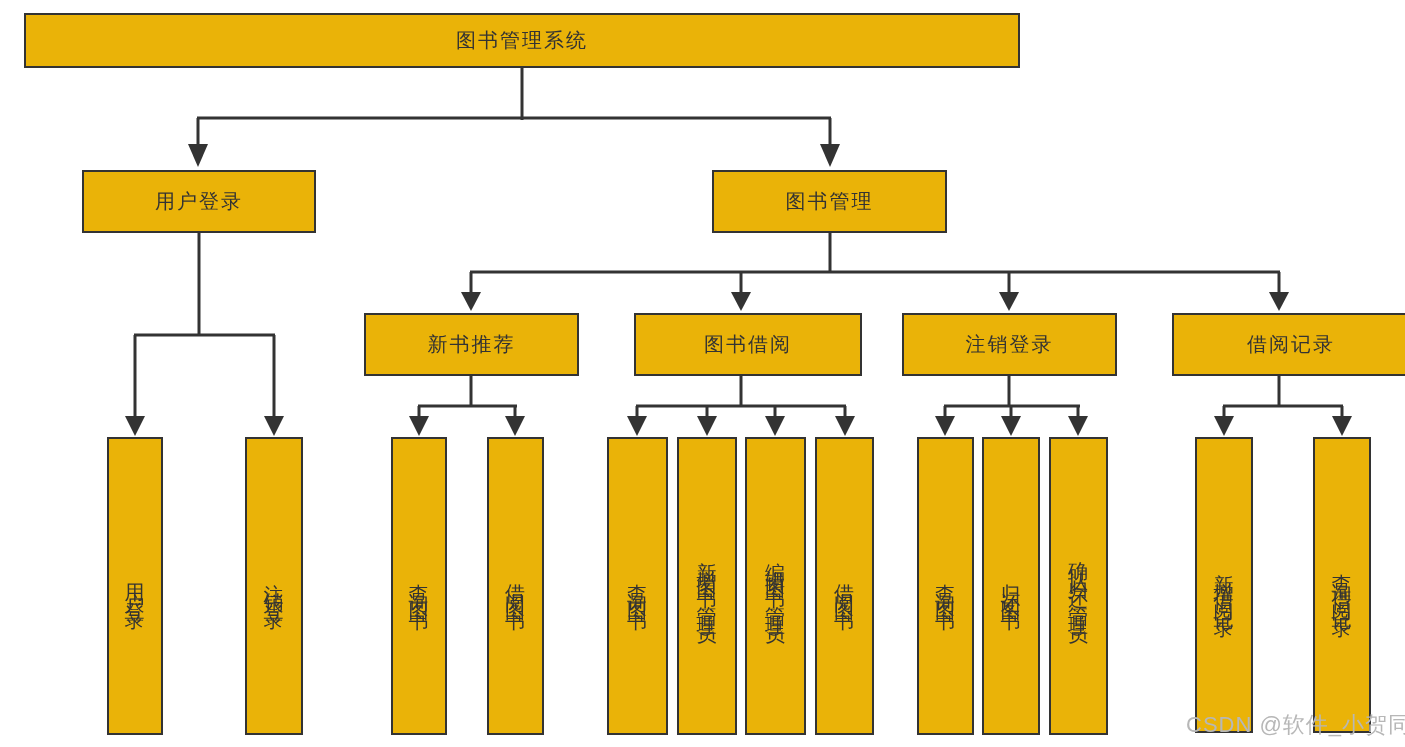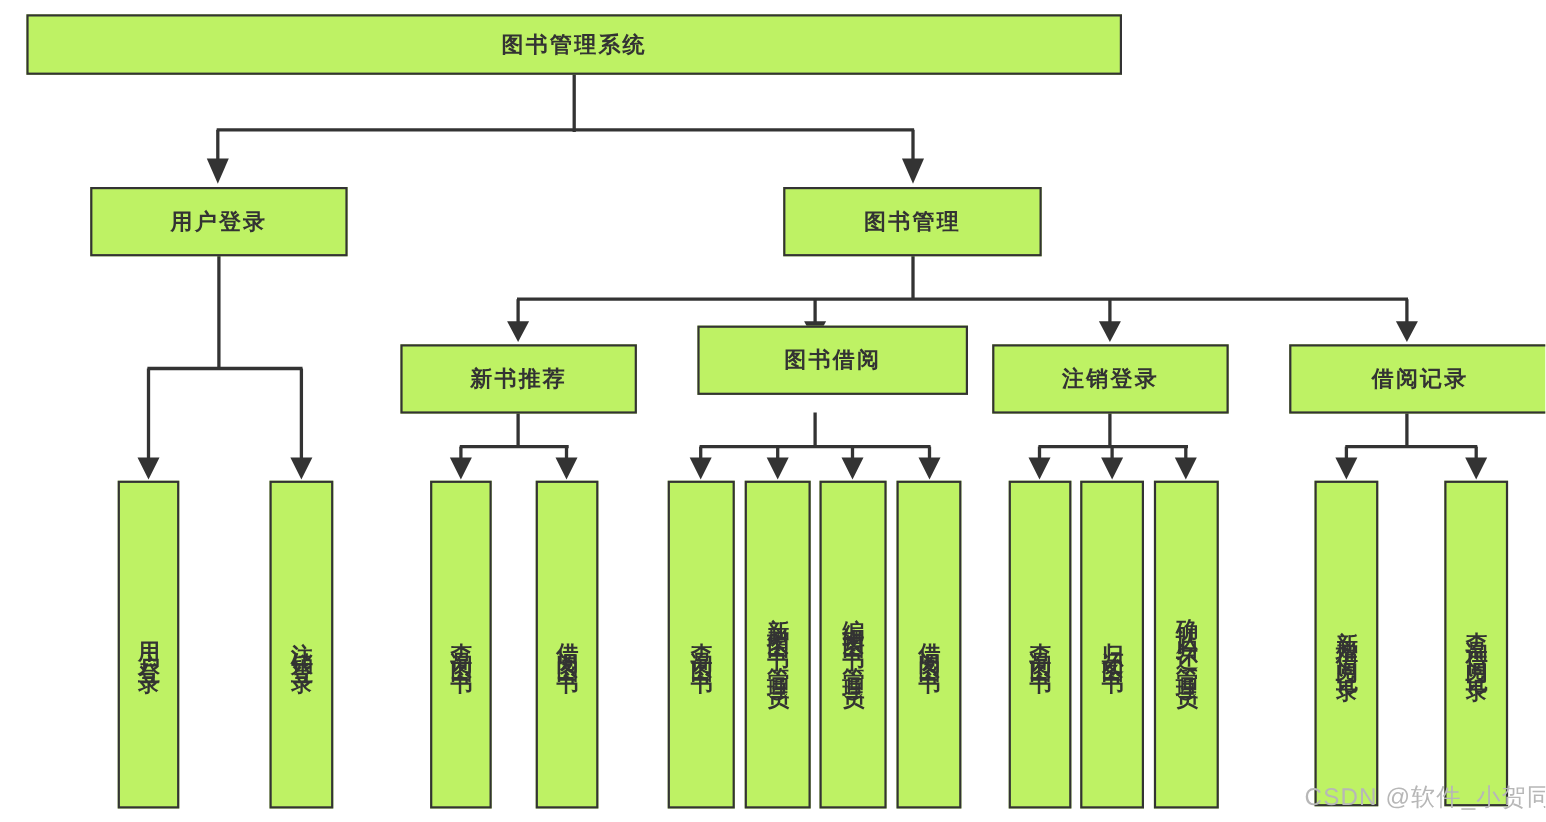--- a/index.html
+++ b/index.html
@@ -4,22 +4,22 @@
 <style>
   html,body{margin:0;padding:0;background:#ffffff;}
   .canvas{
     position:relative;width:1405px;height:747px;background:#ffffff;
     font-family:"Liberation Sans",sans-serif;color:#333333;overflow:hidden;
   }
   svg.wires{position:absolute;left:0;top:0;width:1405px;height:747px;}
   svg.wires line{stroke:#333333;stroke-width:3;}
   svg.wires polygon{fill:#333333;}
   .box{
-    position:absolute;background:#bef264;border:2.5px solid #333333;
-    box-sizing:border-box;display:flex;align-items:center;justify-content:center;font-weight:bold;
+    position:absolute;background:#eab308;border:2.5px solid #333333;
+    box-sizing:border-box;display:flex;align-items:center;justify-content:center;
   }
   .hbox{font-size:20px;letter-spacing:2px;white-space:nowrap;}
   .vbox{
     writing-mode:vertical-rl;text-orientation:mixed;
     font-size:20px;letter-spacing:9px;line-height:1;
   }
   .watermark{
     position:absolute;left:1186px;top:714px;font-size:22px;line-height:1;
     color:#b7b7b7;letter-spacing:1px;white-space:nowrap;
   }
@@ -90,21 +90,21 @@
     <line x1="1342" y1="406" x2="1342" y2="418"></line>
     <polygon points="1332,416 1352,416 1342,436"></polygon>
   </svg>
 
   <div class="box hbox" style="left:24px;top:13px;width:996px;height:55px">图书管理系统</div>
 
   <div class="box hbox" style="left:82px;top:170px;width:234px;height:63px">用户登录</div>
   <div class="box hbox" style="left:364px;top:313px;width:215px;height:63px">新书推荐</div>
 
   <div class="box hbox" style="left:712px;top:170px;width:235px;height:63px">图书管理</div>
-  <div class="box hbox" style="left:634px;top:296px;width:246px;height:63px">图书借阅</div>
+  <div class="box hbox" style="left:634px;top:313px;width:228px;height:63px">图书借阅</div>
   <div class="box hbox" style="left:902px;top:313px;width:215px;height:63px">注销登录</div>
   <div class="box hbox" style="left:1172px;top:313px;width:238px;height:63px">借阅记录</div>
 
   <div class="box vbox" style="left:107px;top:437px;width:56px;height:298px">用户登录</div>
   <div class="box vbox" style="left:245px;top:437px;width:58px;height:298px">注销登录</div>
 
   <div class="box vbox" style="left:391px;top:437px;width:56px;height:298px">查询图书</div>
   <div class="box vbox" style="left:487px;top:437px;width:57px;height:298px">借阅图书</div>
 
   <div class="box vbox" style="left:607px;top:437px;width:61px;height:298px">查询图书</div>

